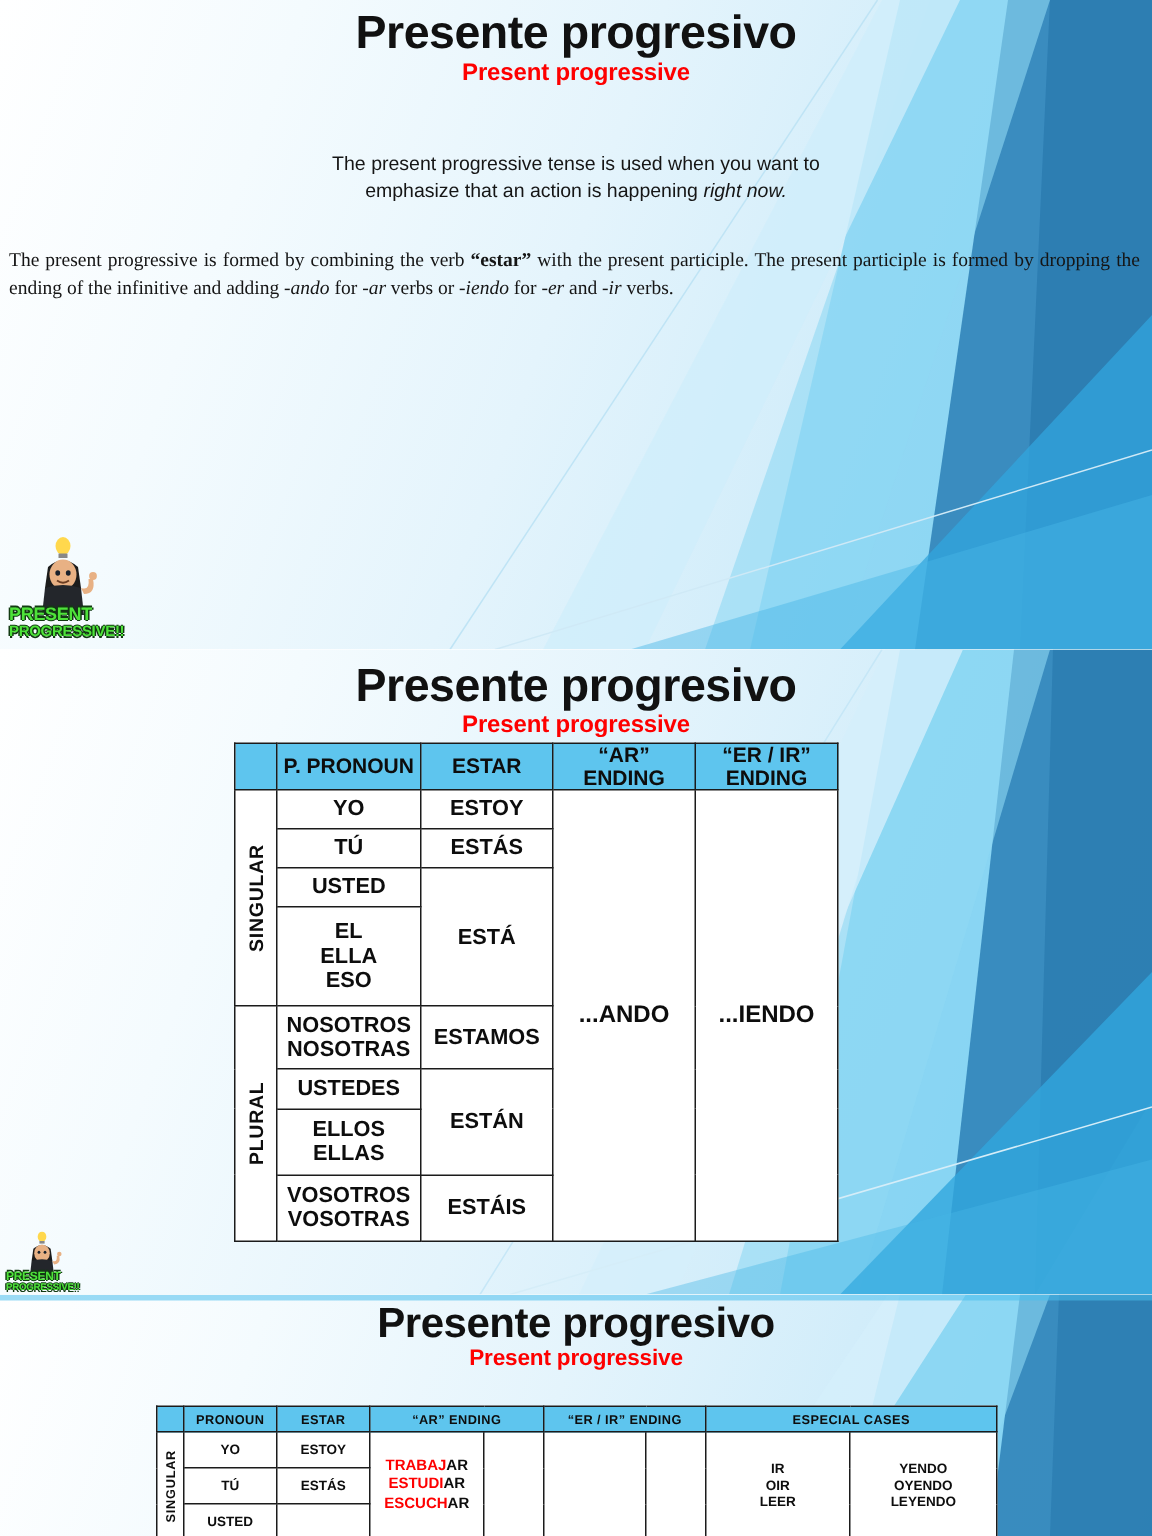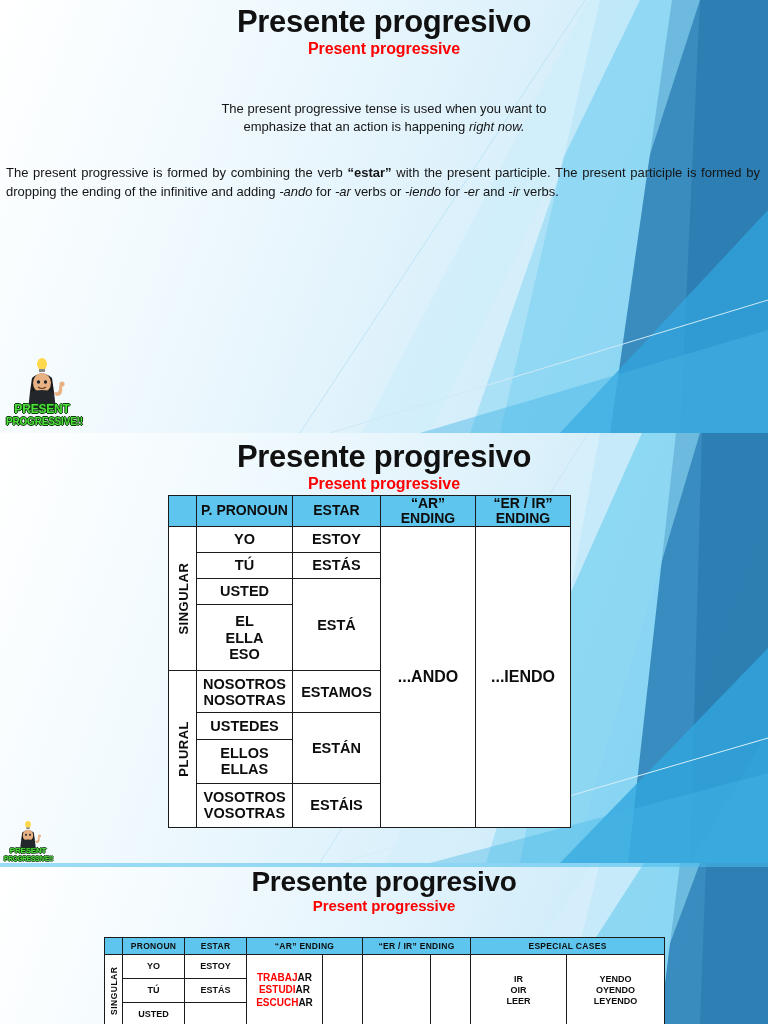--- a/index.html
+++ b/index.html
@@ -40,21 +40,21 @@
   }
   .para.center { text-align: center; }
   .para.justify { text-align: justify; }
   .para i { font-style: italic; }
   .para b { font-weight: 700; }
 
   
   .avatar-badge { position: absolute; z-index: 6; }
   .avatar-badge .av-wrap { position: relative; width: 100%; height: 100%; }
   .av-word {
-    position: absolute; left: 0; width: 100%; text-align: center;
+    position: absolute; left: 0; width: 100%; 
     font-weight: 700; color: #4ee33a; letter-spacing: -0.2px;
     text-shadow: -1px 0 #123a12, 0 -1px #123a12, 1px 0 #123a12, 0 1px #123a12;
     white-space: nowrap;
   }
 
   
   .tbl-wrap { position: absolute; z-index: 6; background: #fff; }
   table.conj {
     border-collapse: collapse; background: #ffffff;
     table-layout: fixed; width: 100%; height: 100%;
@@ -68,21 +68,21 @@
   .c-red { color: #fe0000; }
   .c-green { color: #00c000; }
   .c-blue { color: #1f6fd0; }
   .c-black { color: #0d0d0d; }
   .vhead {
     writing-mode: vertical-rl; transform: rotate(180deg);
     letter-spacing: 0.5px; white-space: nowrap;
   }
 
   
-  #table2 { left: 168px; top: 62px; width: 402px; height: 333px; }
+  #table2 { left: 156px; top: 62px; width: 402px; height: 333px; }
   #table2 td, #table2 th { font-size: 14.5px; }
   #table2 th { font-size: 14px; line-height: 1.06; }
   #table2 .vhead { font-size: 13px; }
   #table2 .big-ending { font-size: 16px; }
   #table2 .pron { font-size: 14.5px; line-height: 1.12; }
 
   
   #table3 { left: 104px; top: 5px; width: 560px; height: 160px; }
   #table3 td, #table3 th { font-size: 9px; line-height: 1.25; border-width: 1.1px; text-align: center; }
   #table3 th { font-size: 8.5px; letter-spacing: 0.3px; }
@@ -111,21 +111,21 @@
     <div class="title-block" style="padding-top:6px;">
       <div class="title-es">Presente progresivo</div>
       <div class="title-en">Present progressive</div>
     </div>
 
     <div class="para center" style="margin:42px 52px 0 52px;">
       <span>The present progressive tense is used when you want to</span><br>
       <span>emphasize that an action is happening </span><i>right now.</i>
     </div>
 
-    <div class="para justify" style="margin:28px 8px 0 6px;">
+    <div class="para justify" style="margin:28px 8px 0 6px;font-family:Liberation Serif, serif;">
       <span>The present progressive is formed by combining the verb </span><b>“estar”</b><span> with the present participle. The present participle is formed by dropping the ending of the infinitive and adding </span><i>-ando</i><span> for </span><i>-ar</i><span> verbs or </span><i>-iendo</i><span> for </span><i>-er</i><span> and </span><i>-ir</i><span> verbs.</span>
     </div>
 
     <div class="avatar-badge" style="left:6px; top:358px; width:72px; height:72px;">
       <div class="av-wrap">
         <svg width="72" height="52" viewBox="0 0 72 52">
           <ellipse cx="36" cy="6" rx="5" ry="6" fill="#ffd84d"></ellipse>
           <rect x="33" y="11" width="6" height="3" fill="#888"></rect>
           <path d="M26 20 q10 -9 20 0 l2 14 q-12 7 -24 0 z" fill="#1b1b1b"></path>
           <ellipse cx="36" cy="25" rx="9" ry="10" fill="#e8b184"></ellipse>

